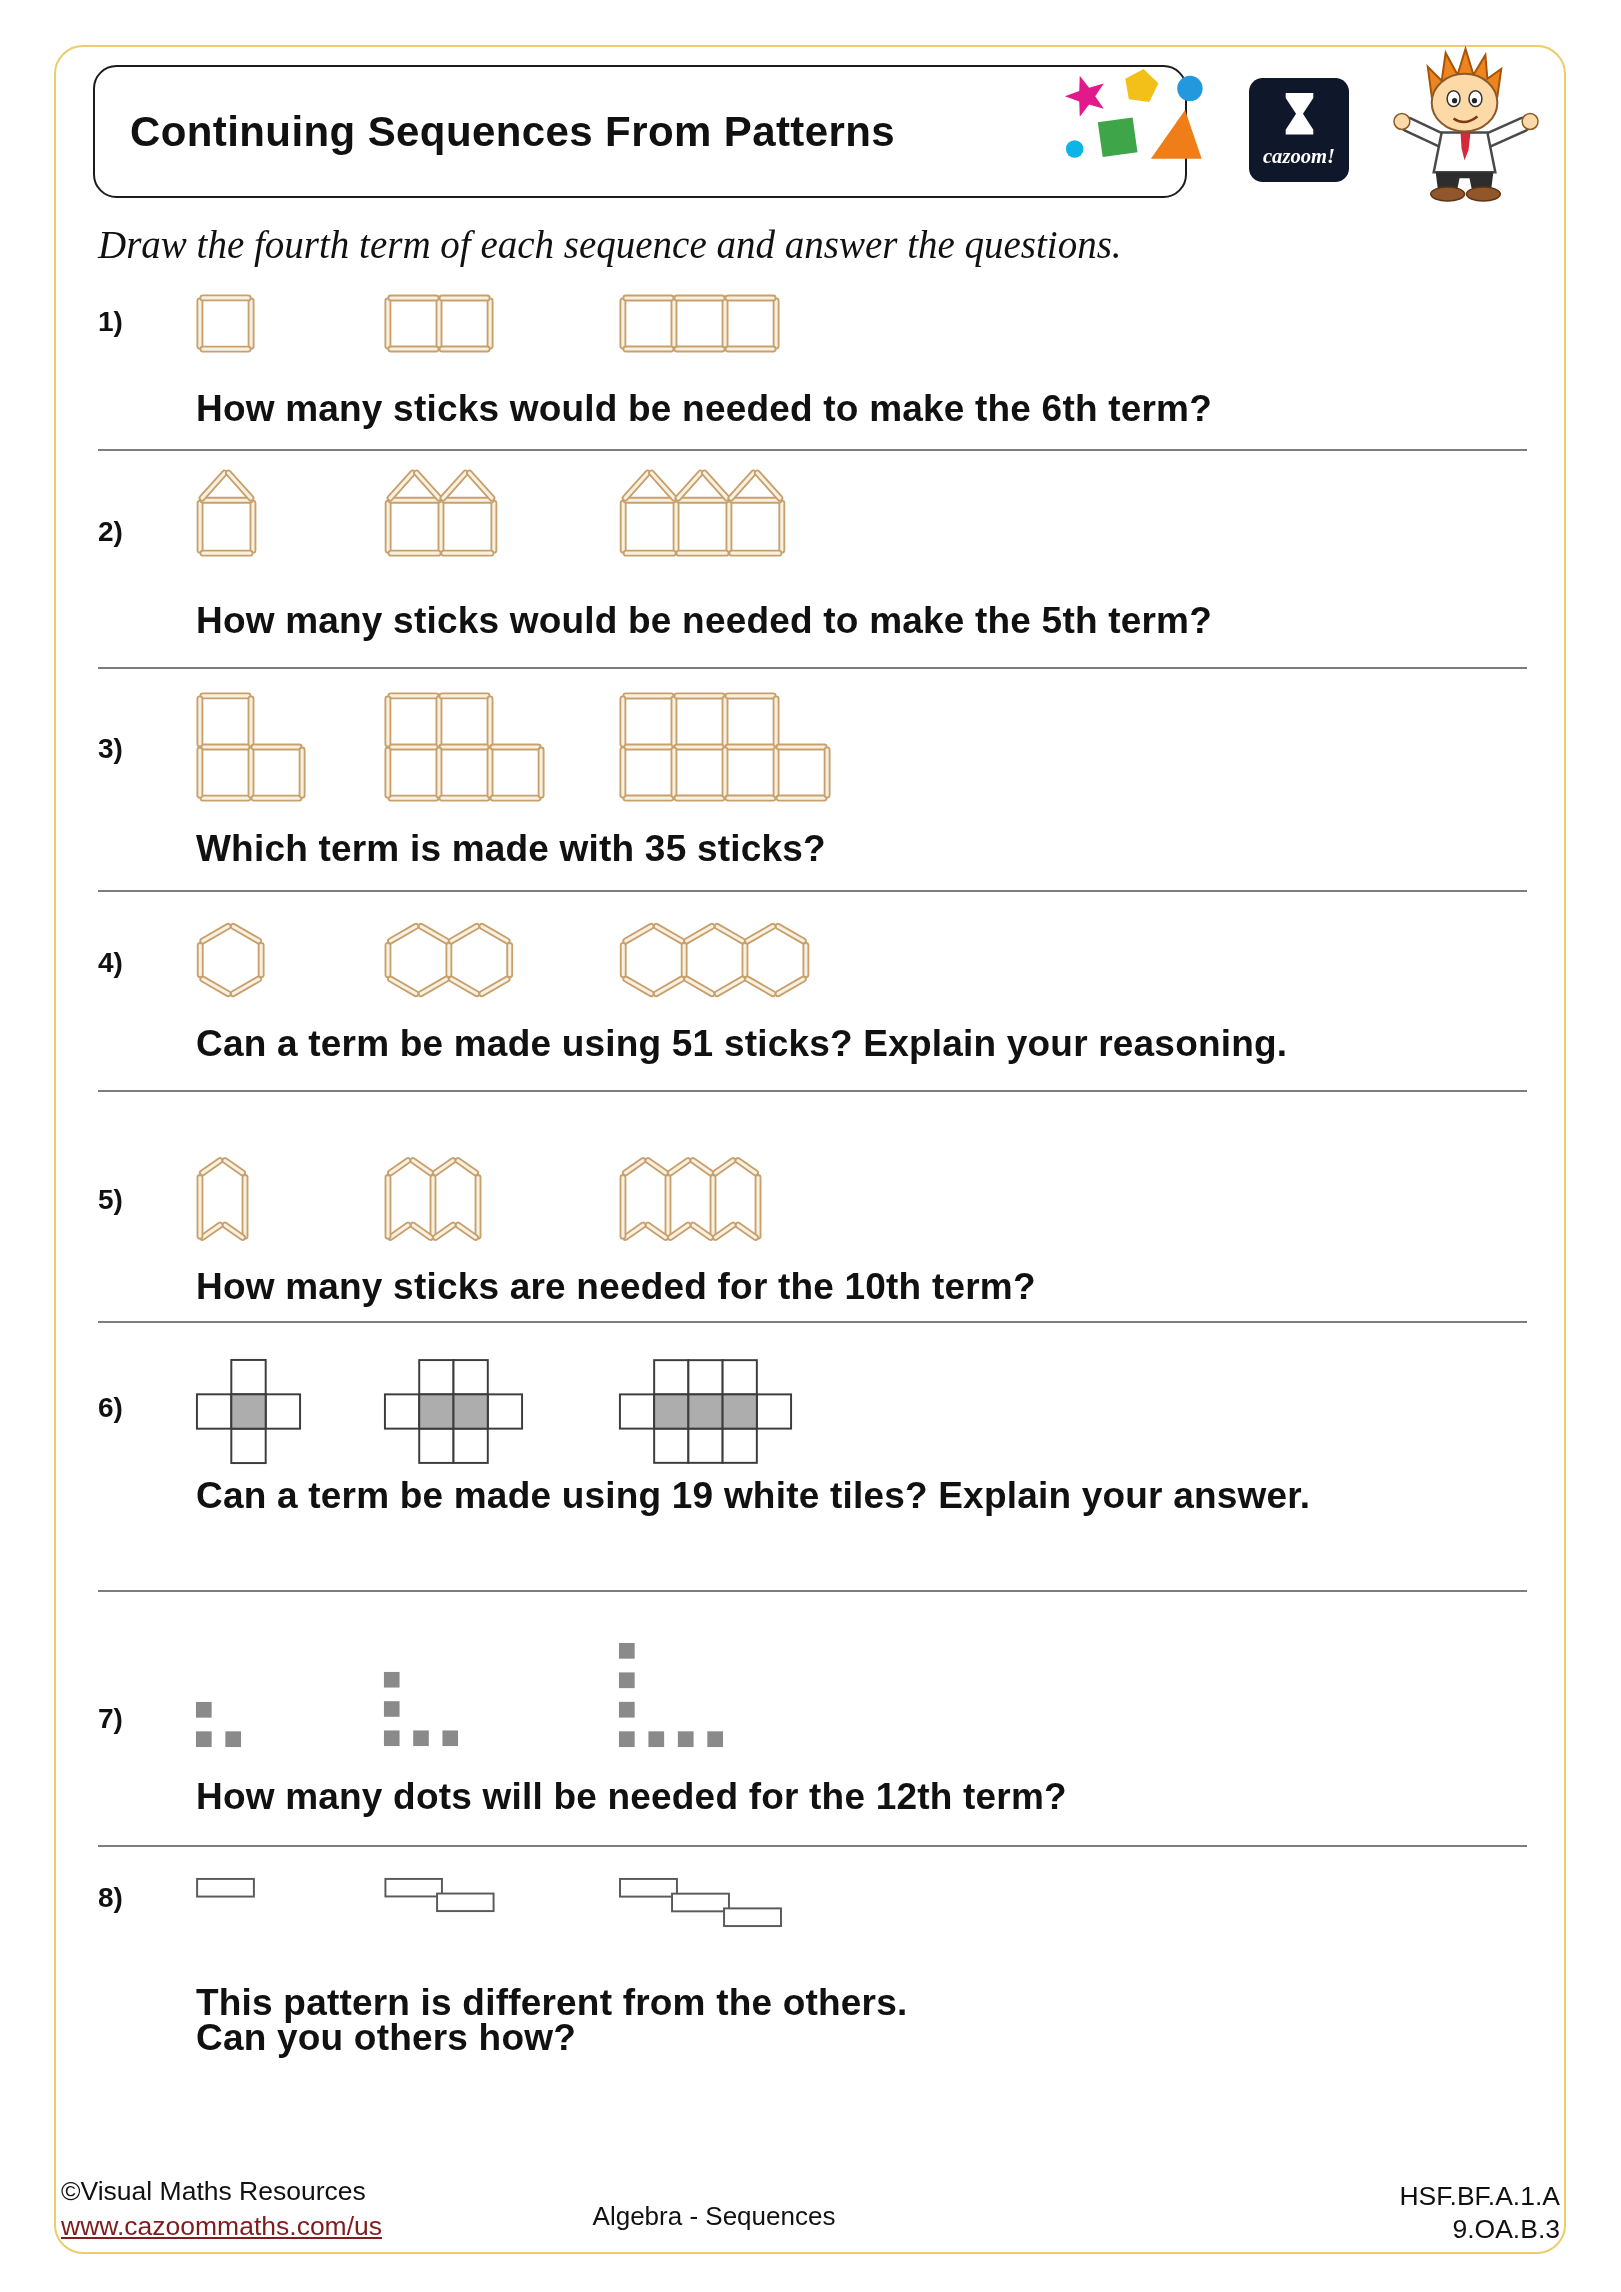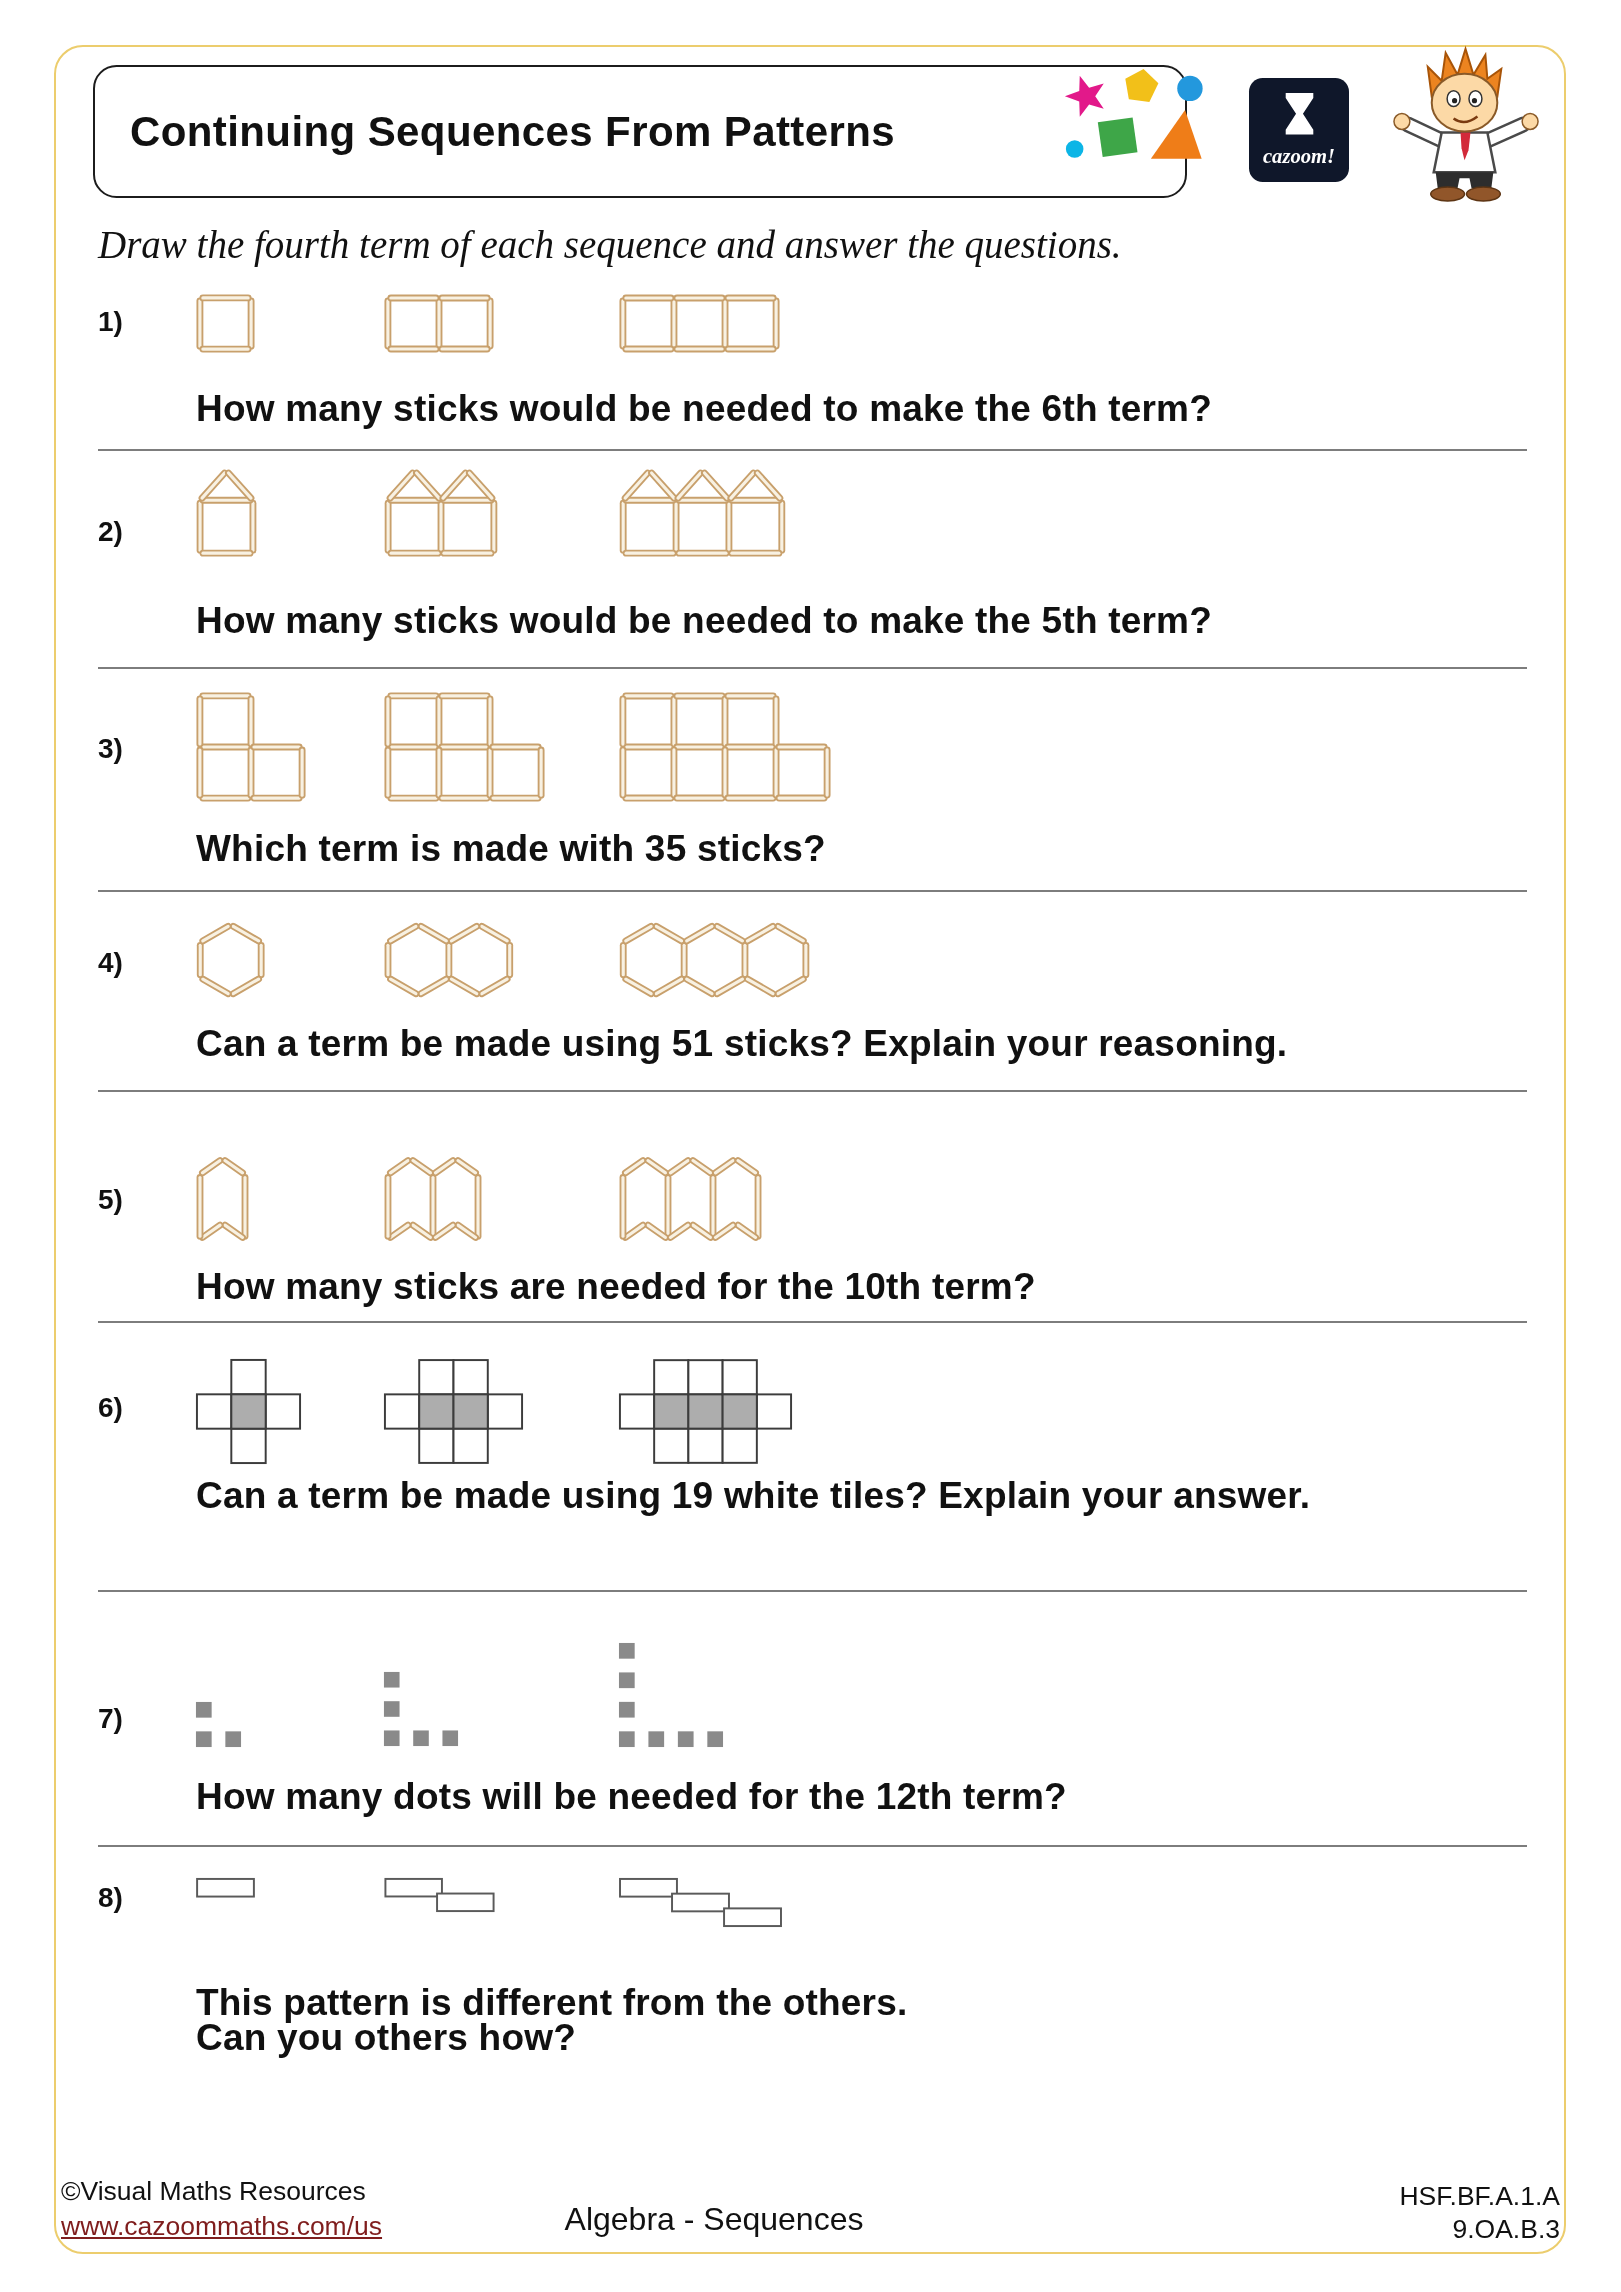--- a/index.html
+++ b/index.html
@@ -31,21 +31,21 @@
                  font-size:39px; white-space:nowrap; }
 
   #questions { position:absolute; inset:0; }
   .qnum  { position:absolute; font-size:28px; font-weight:700; white-space:nowrap; }
   .qtext { position:absolute; font-size:37px; font-weight:700; white-space:nowrap; letter-spacing:0.2px; }
   .sep   { position:absolute; left:98px; width:1429px; height:0; border-top:2px solid #7d7d7d; }
   .pattern { position:absolute; line-height:0; }
 
   .f-left  { position:absolute; left:61px; top:2176px; font-size:26.5px; }
   .f-url   { display:inline-block; margin-top:3.9px; color:#7f1d1d; text-decoration:underline; cursor:pointer; font-size:26.5px; }
-  .f-center{ position:absolute; left:0; top:2201px; width:1428px; text-align:center; font-size:32px; }
+  .f-center{ position:absolute; left:0; top:2201px; width:1428px; text-align:center; font-size:26px; }
   .f-right { position:absolute; right:61px; top:2180px; text-align:right; font-size:26.5px; line-height:33px; }
 </style>
 </head>
 <body>
 
 <div class="page">
 
   <div class="frame"></div>
 
   <div class="header-box">

